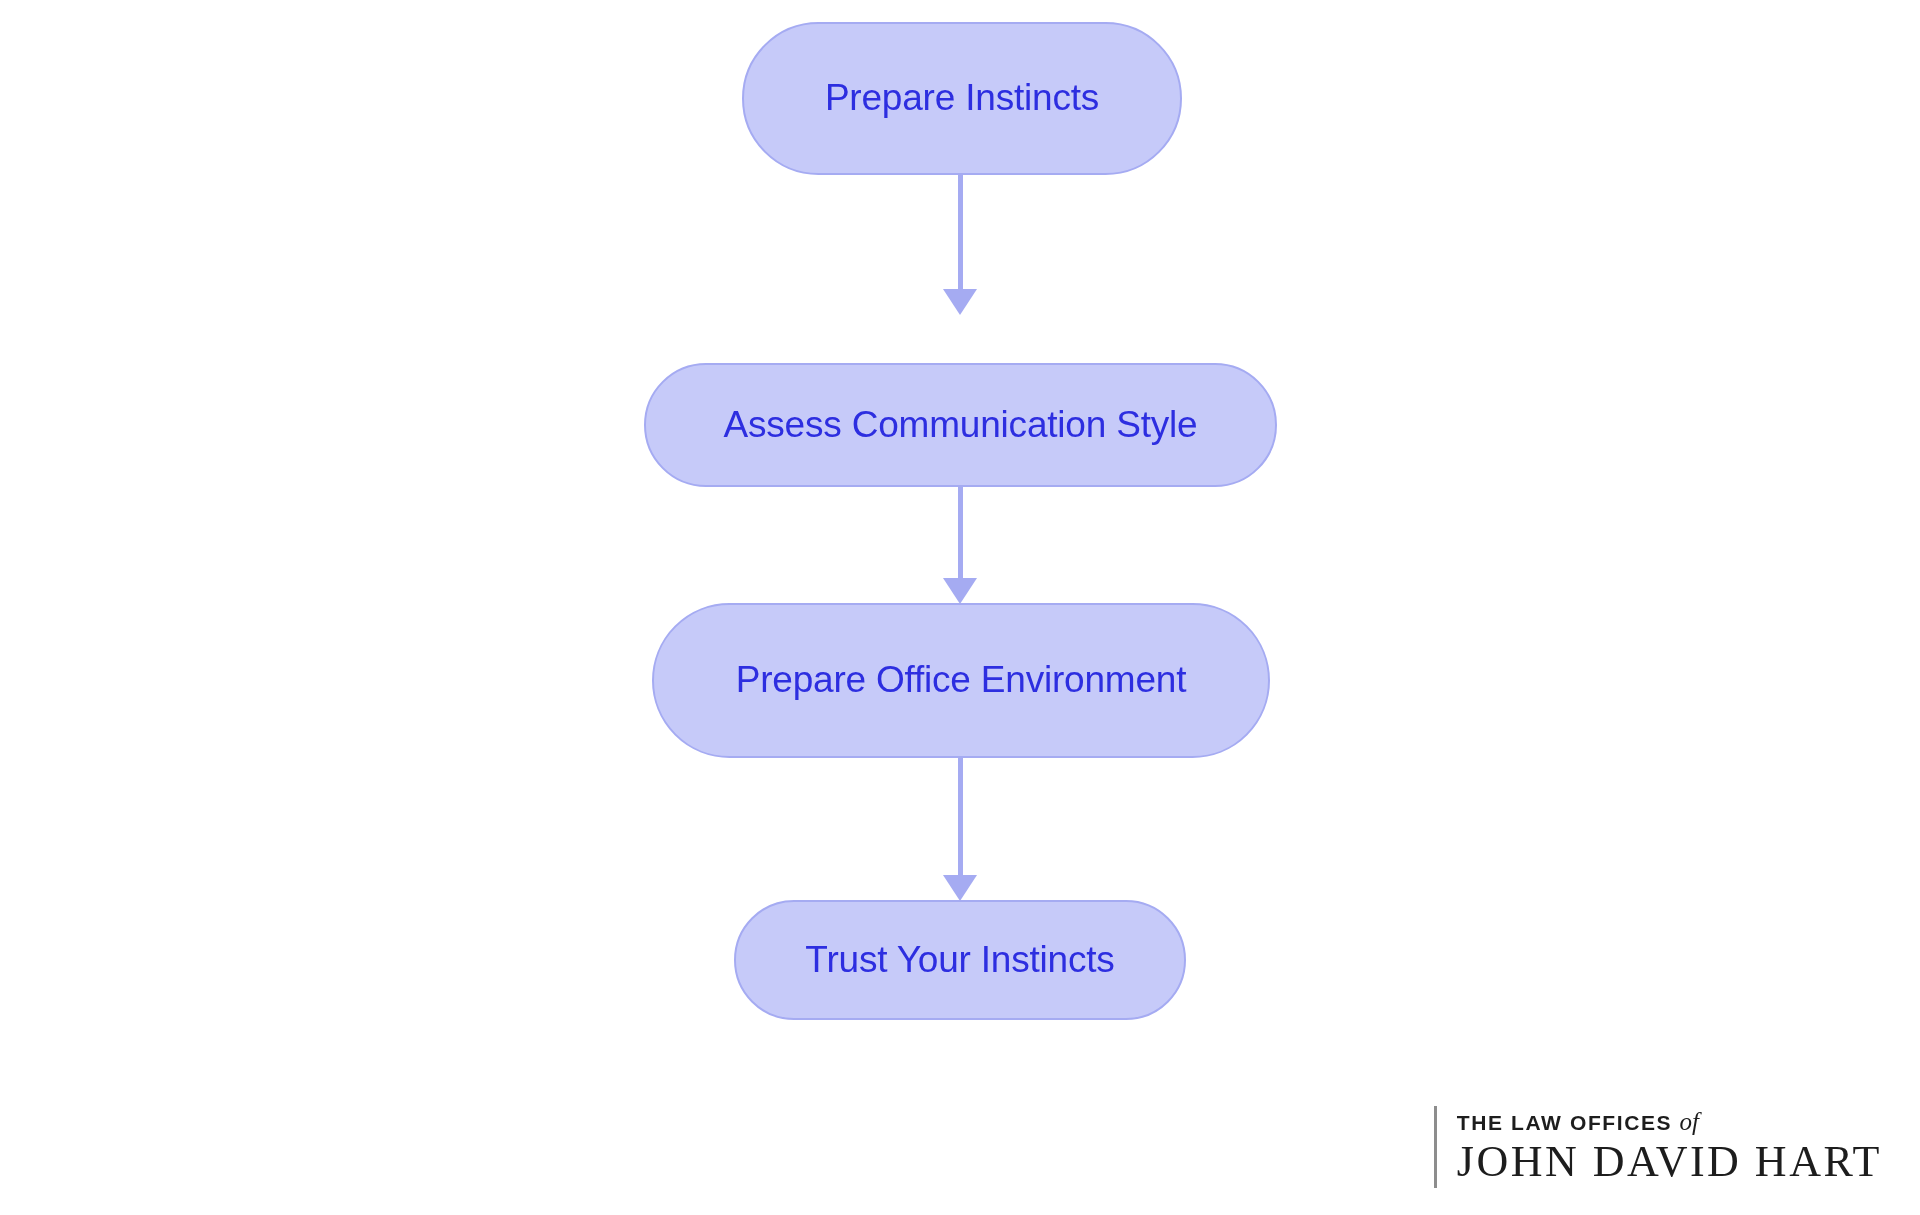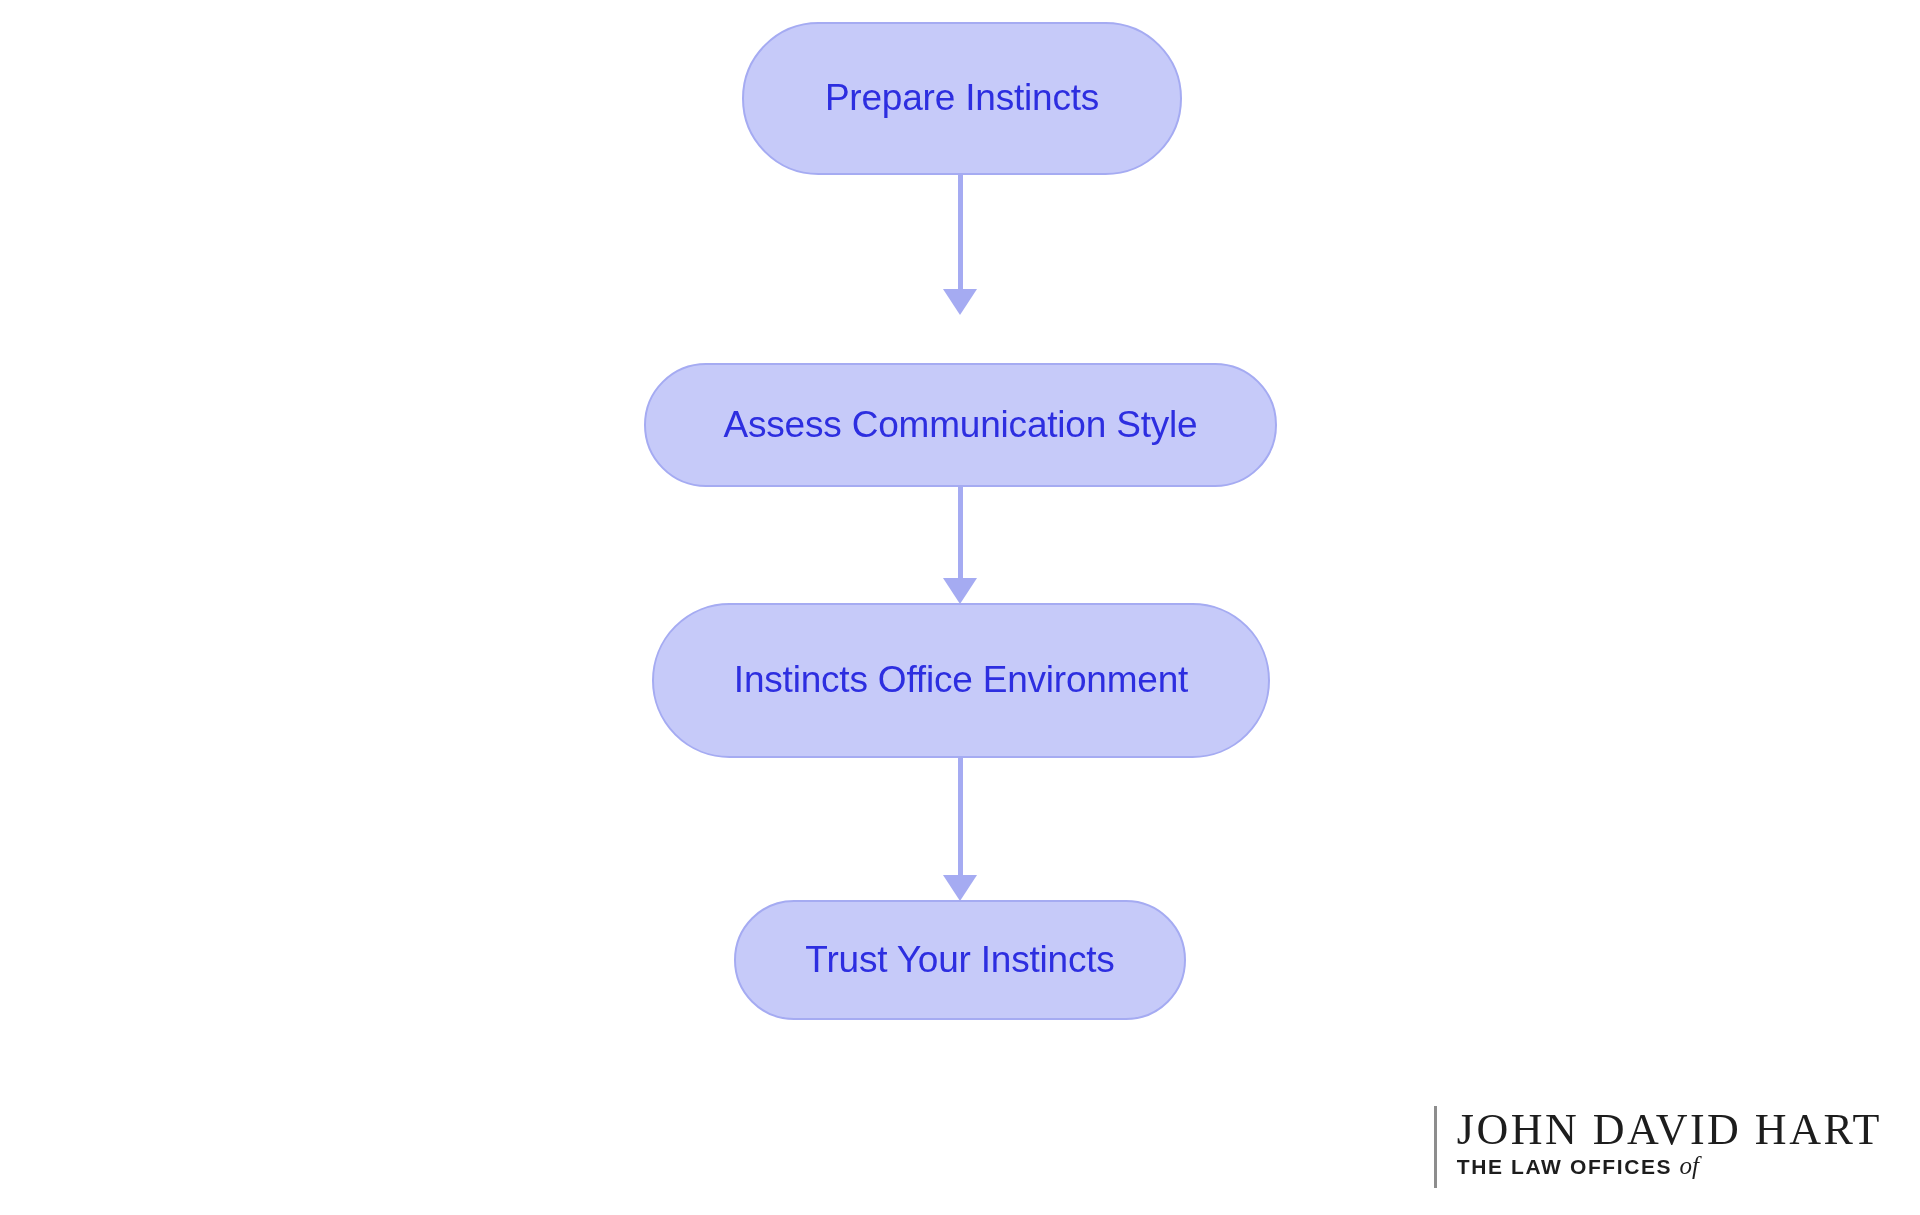--- a/index.html
+++ b/index.html
@@ -166,33 +166,33 @@
   <div class="node" id="node-1">
     <span class="node-label">Assess Communication Style</span>
   </div>
 
   <div class="connector" id="connector-1">
     <div class="line"></div>
     <div class="head"></div>
   </div>
 
   <div class="node" id="node-2">
-    <span class="node-label">Instincts Office Environment</span>
+    <span class="node-label">Prepare Office Environment</span>
   </div>
 
   <div class="connector" id="connector-2">
     <div class="line"></div>
     <div class="head"></div>
   </div>
 
   <div class="node" id="node-3">
     <span class="node-label">Trust Your Instincts</span>
   </div>
 
 </div>
 
 <div id="brand-logo">
   <div id="logo-divider"></div>
   <div id="logo-wordmark">
+    <div id="logo-tagline"><span>THE LAW OFFICES</span> <span class="of">of</span></div>
     <div id="logo-firm-name">JOHN DAVID HART</div>
-    <div id="logo-tagline"><span>THE LAW OFFICES</span> <span class="of">of</span></div>
   </div>
 </div>
 
 </body></html>

